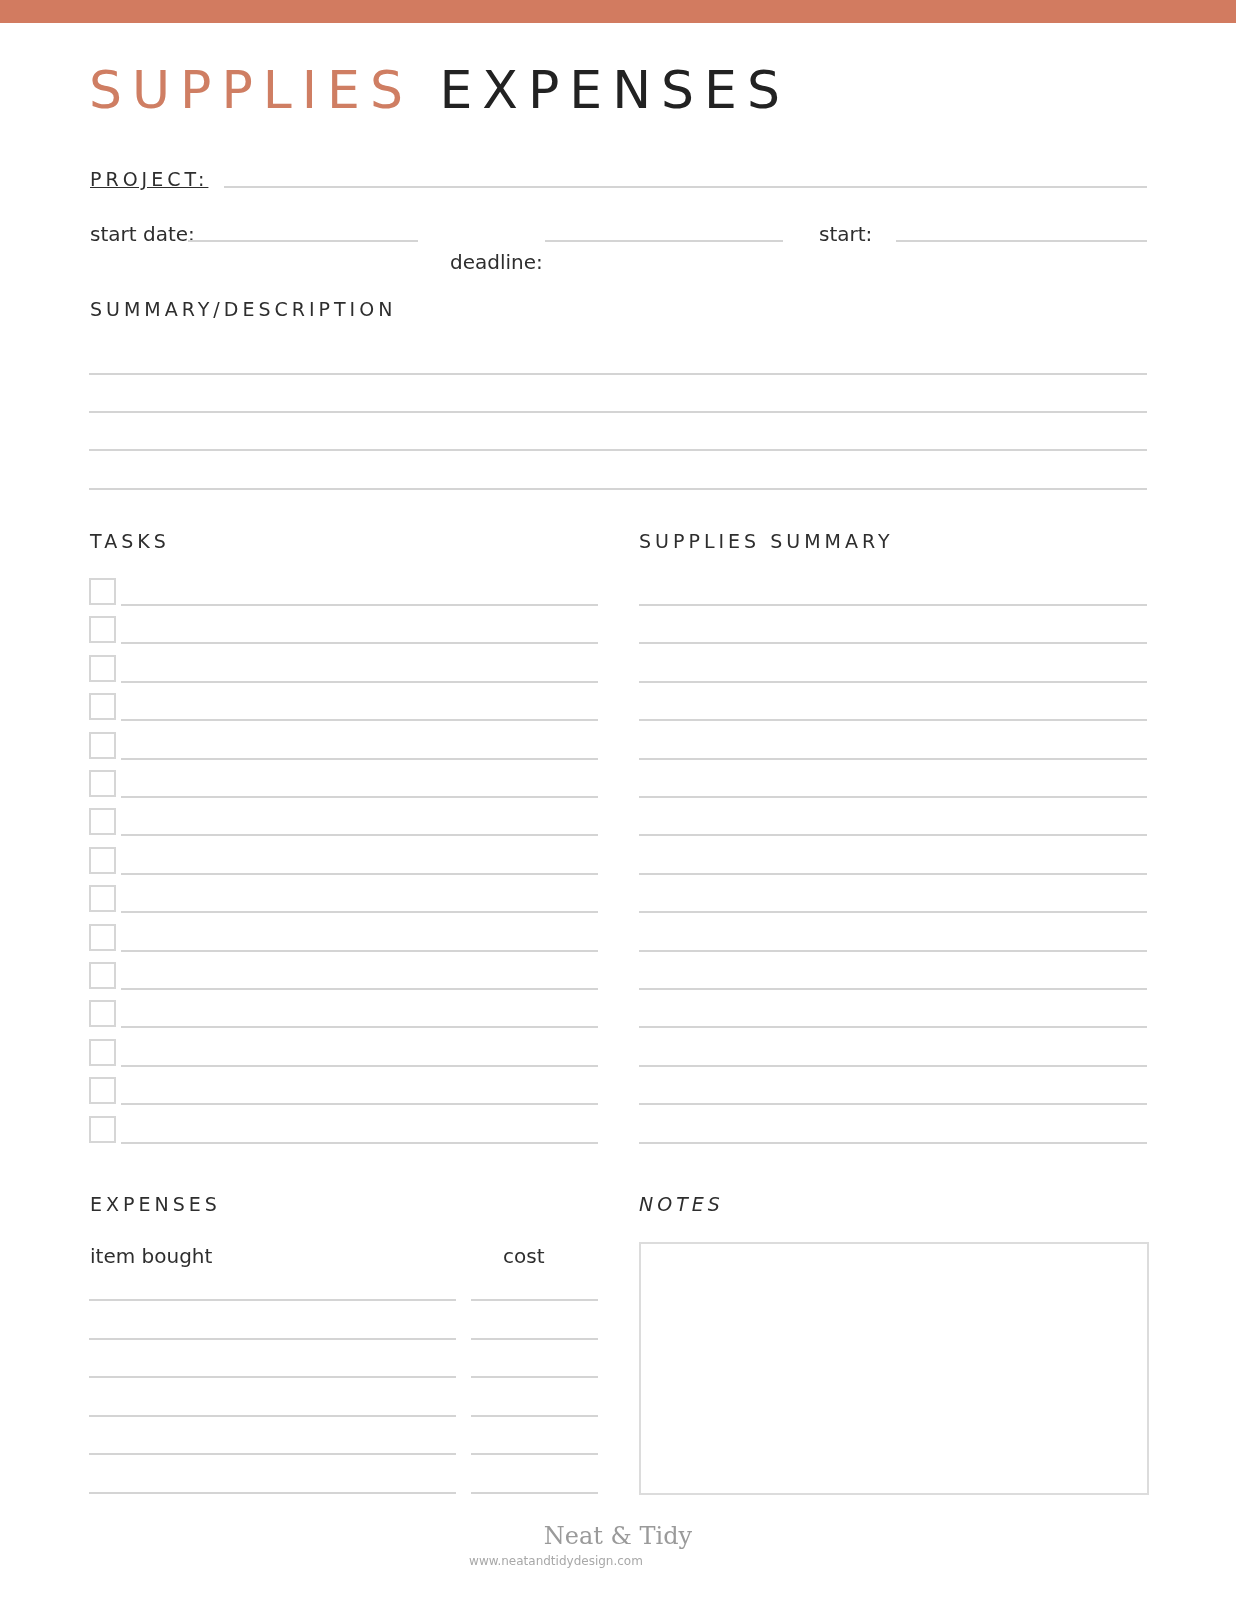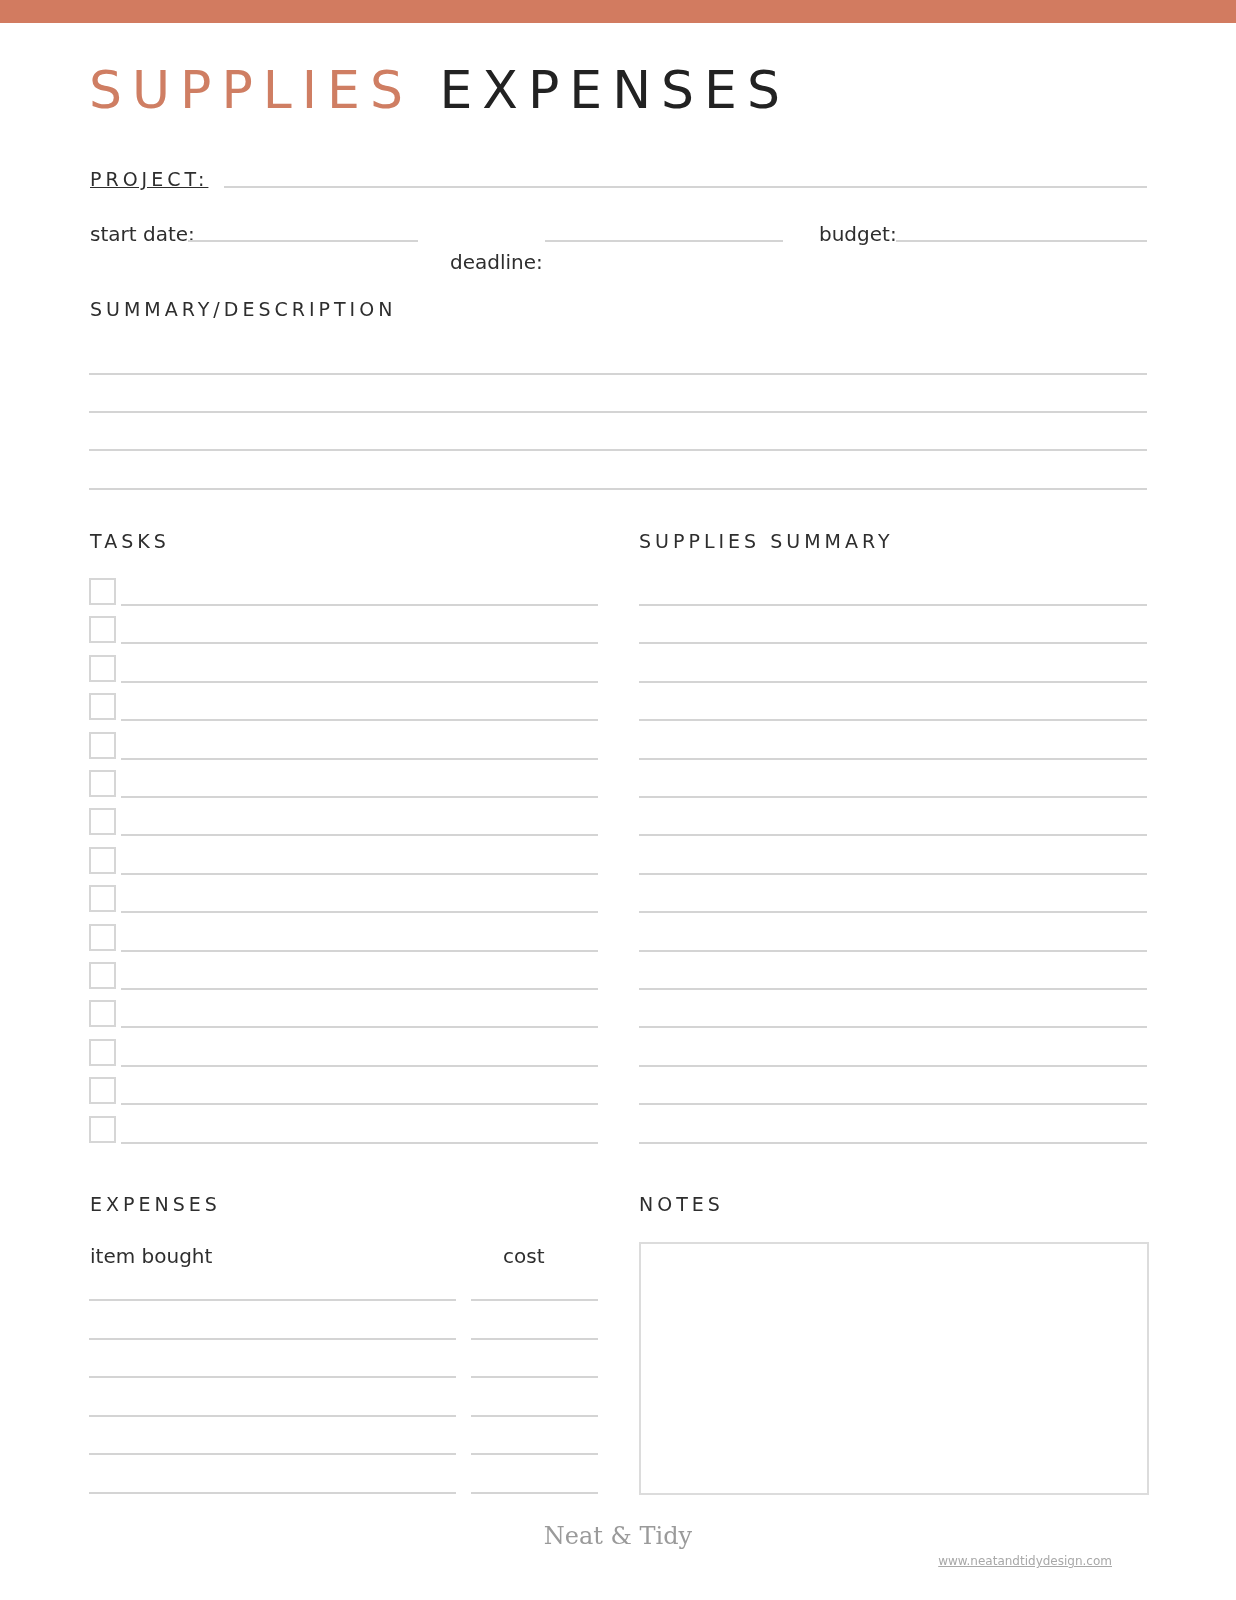--- a/index.html
+++ b/index.html
@@ -32,41 +32,41 @@
   }
   .notes-box {
     position: absolute; left: 639px; top: 1242px; width: 506px; height: 249px;
     border: 2px solid #dcdcdc; background: #fff;
   }
   .brand {
     position: absolute; left: 0; width: 1236px; text-align: center; top: 1522px;
     font-family: "DejaVu Serif", "Liberation Serif", serif; font-size: 24px; color: #9a9a9a;
   }
   .brand-url {
-    position: absolute; left: 0; width: 1112px; text-align: right; top: 1554px;
-    font-family: "DejaVu Sans", sans-serif; font-size: 12px; color: #a8a8a8; text-decoration: underline;
+    position: absolute; left: 0; width: 1112px; text-align: center; top: 1554px;
+    font-family: "DejaVu Sans", sans-serif; font-size: 12px; color: #a8a8a8;
   }
 </style>
 </head>
 <body>
 
 <div class="topbar" style="background: rgb(210, 123, 96);"></div>
 
 <h1 class="title"><span class="accent">SUPPLIES</span> <span class="dark">EXPENSES</span></h1>
 
 <div class="label-caps" style="left:90px; top:168px;text-decoration:underline;">PROJECT:</div>
 <div class="line" style="left:224px; top:186px; width:923px;"></div>
 
 <div class="label-small" style="left:90px; top:222px;">start date:</div>
 <div class="line" style="left:188px; top:240px; width:230px;"></div>
 
 <div class="label-small" style="left:450px; top:222px;margin-top:28px;">deadline:</div>
 <div class="line" style="left:545px; top:240px; width:238px;"></div>
 
-<div class="label-small" style="left:819px; top:222px;">budget:</div>
+<div class="label-small" style="left:819px; top:222px;">start:</div>
 <div class="line" style="left:896px; top:240px; width:251px;"></div>
 
 <div class="label-caps" style="left:90px; top:298px;">SUMMARY/DESCRIPTION</div>
 <div>
   <div class="line" style="left:89px; top:373px; width:1058px;"></div>
   <div class="line" style="left:89px; top:411px; width:1058px;"></div>
   <div class="line" style="left:89px; top:449px; width:1058px;"></div>
   <div class="line" style="left:89px; top:488px; width:1058px;"></div>
 </div>
 
@@ -134,17 +134,17 @@
     <div class="line" style="left: 89px; top: 1376px; width: 367px;"></div>
     <div class="line" style="left: 471px; top: 1376px; width: 127px;"></div>
     <div class="line" style="left: 89px; top: 1414.5px; width: 367px;"></div>
     <div class="line" style="left: 471px; top: 1414.5px; width: 127px;"></div>
     <div class="line" style="left: 89px; top: 1453px; width: 367px;"></div>
     <div class="line" style="left: 471px; top: 1453px; width: 127px;"></div>
     <div class="line" style="left: 89px; top: 1491.5px; width: 367px;"></div>
     <div class="line" style="left: 471px; top: 1491.5px; width: 127px;"></div>
   </div>
 
-<div class="label-caps" style="left:639px; top:1193px;">NOTES</div>
+<div class="label-caps" style="left:639px; top:1193px;font-style:italic;">NOTES</div>
 <div class="notes-box"></div>
 
 <div class="brand">Neat &amp; Tidy</div>
 <div class="brand-url">www.neatandtidydesign.com</div>
 
 </body></html>

